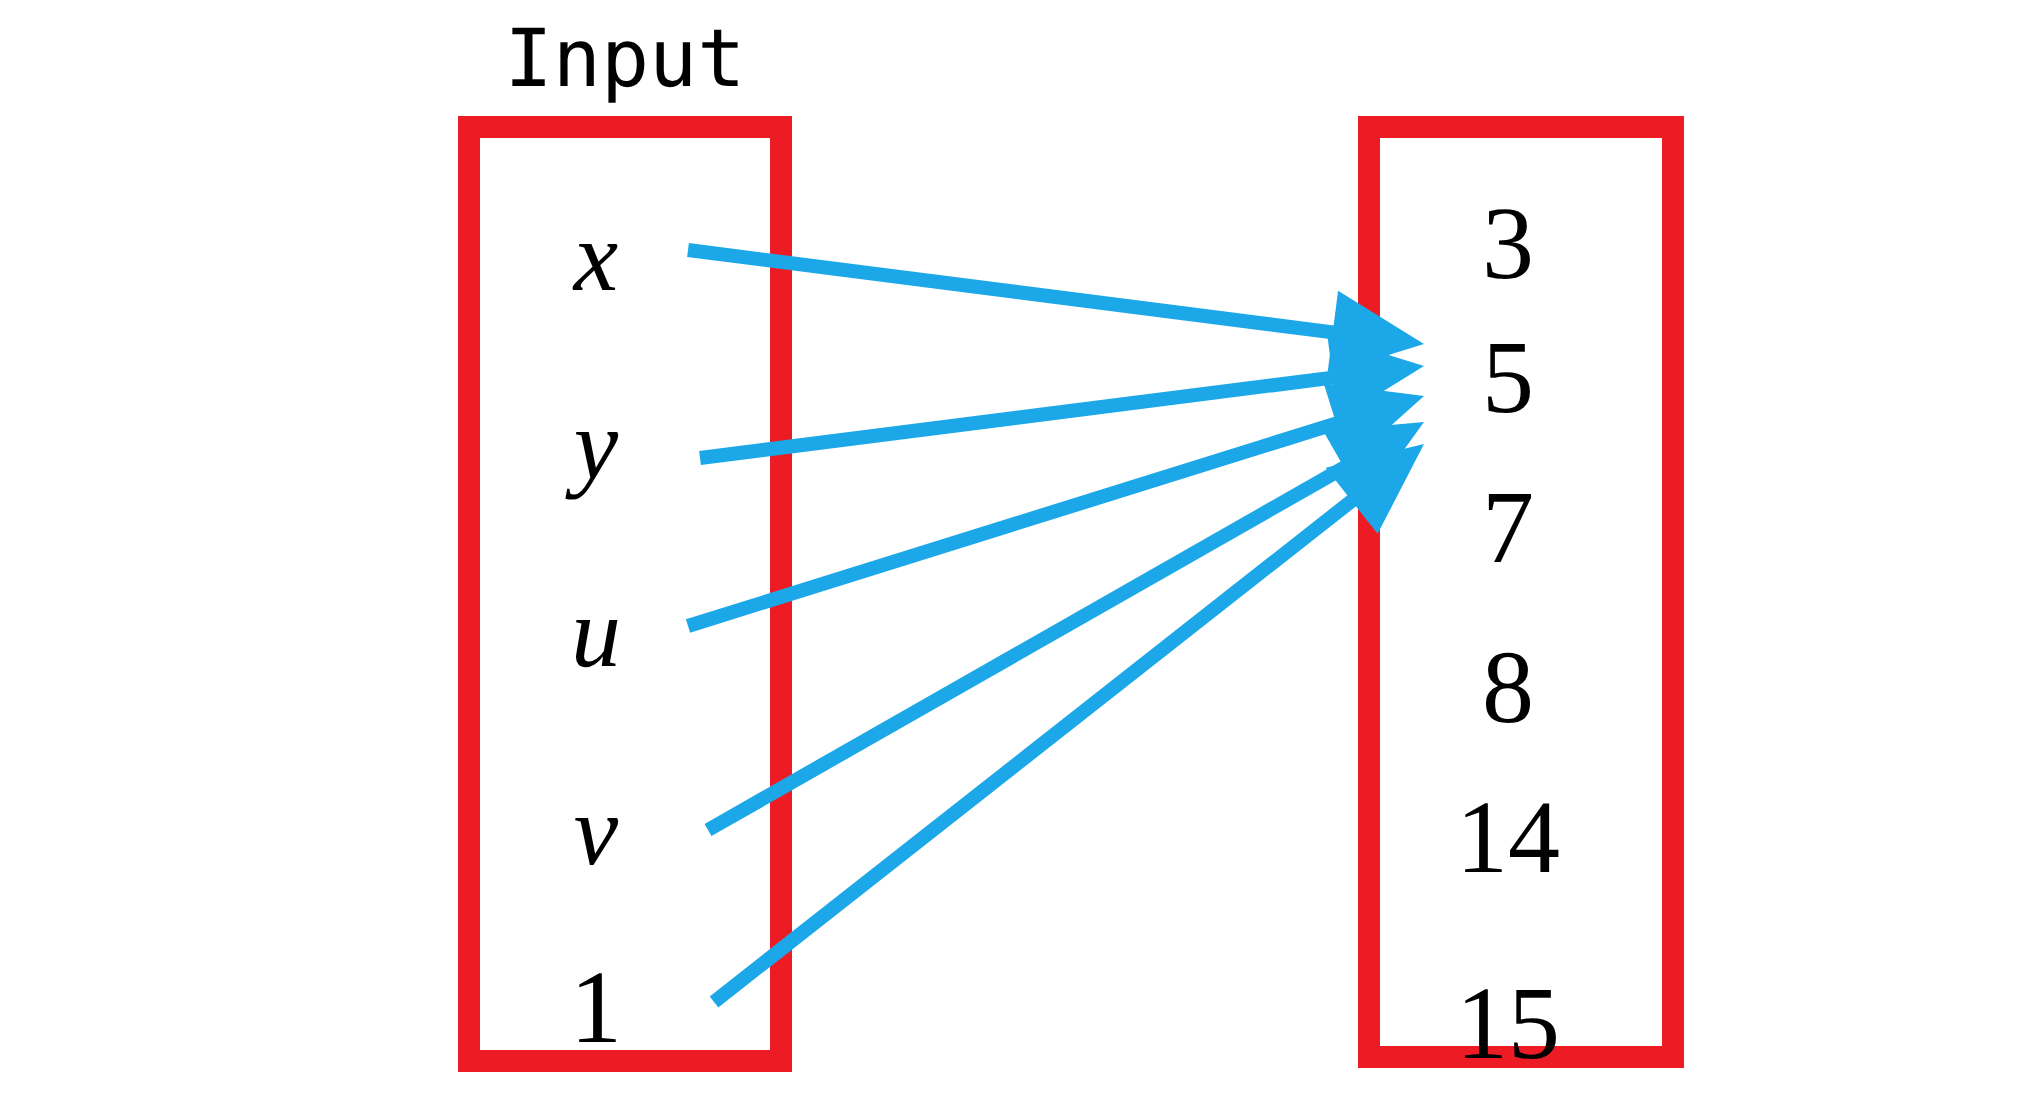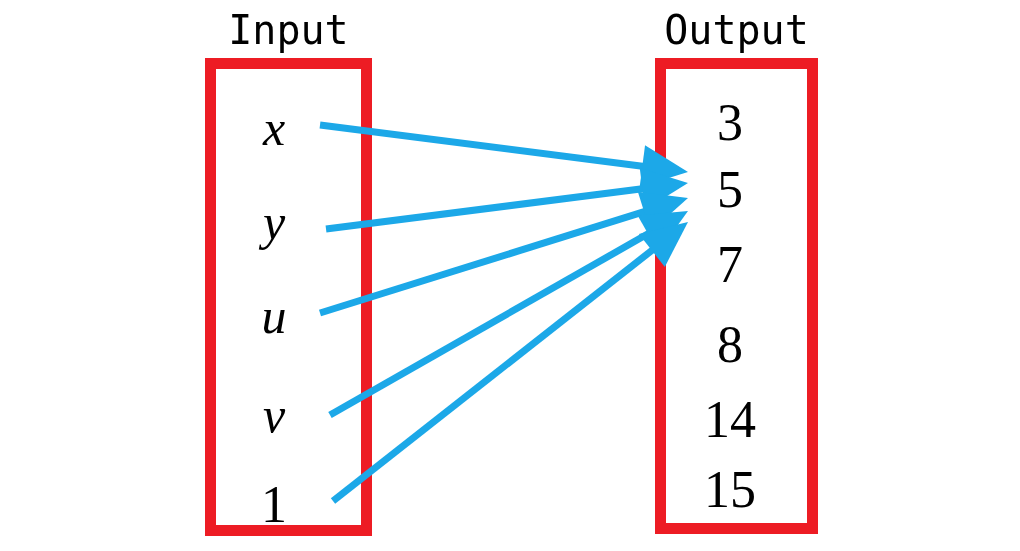--- a/index.html
+++ b/index.html
@@ -11,20 +11,21 @@
   body {
     font-family: "Liberation Sans", sans-serif;
   }
 
   #stage {
     position: relative;
     width: 884px;
     height: 551px;
     background: #ffffff;
     overflow: hidden;
+    margin-left: 24px;
   }
 
   
   .col-title {
     position: absolute;
     font-family: "DejaVu Sans Mono", monospace;
     font-size: 40px;
     font-weight: 400;
     color: #000000;
     letter-spacing: 0px;
@@ -94,40 +95,39 @@
     pointer-events: none;
   }
 </style>
 </head>
 <body>
 
 <div id="stage">
 
   <div class="col-title" id="input-title">Input</div>
 
-  <div class="col-title" id="output-title">Output</div>
 
   <div class="set-box" id="input-box"></div>
 
   <div class="set-box" id="output-box"></div>
 
   <div id="input-elements">
       <div class="elem var in-elem" style="left: 274px; top: 128px;">x</div>
       <div class="elem var in-elem" style="left: 274px; top: 222px;">y</div>
       <div class="elem var in-elem" style="left: 274px; top: 316px;">u</div>
       <div class="elem var in-elem" style="left: 274px; top: 415px;">v</div>
       <div class="elem num in-elem" style="left: 274px; top: 505px;">1</div>
     </div>
   <div id="output-elements">
       <div class="elem num out-elem" style="left: 730px; top: 123px;">3</div>
       <div class="elem num out-elem" style="left: 730px; top: 190px;">5</div>
       <div class="elem num out-elem" style="left: 730px; top: 265px;">7</div>
       <div class="elem num out-elem" style="left: 730px; top: 345px;">8</div>
       <div class="elem num out-elem" style="left: 730px; top: 420px;">14</div>
-      <div class="elem num out-elem" style="left: 730px; top: 490px;">15</div>
+      <div class="elem num out-elem" style="left: 730px; top: 513px;">15</div>
     </div>
 
   <svg id="arrows" viewBox="0 0 1020 551" xmlns="http://www.w3.org/2000/svg">
       <g>
         <line x1="320" y1="125" x2="648.3222970399949" y2="166.93246728499935" stroke="#1CA8E8" stroke-width="7" stroke-linecap="butt"></line>
         <polygon points="688,172 639.7101869206188,187.0031314317519 645.0310962713695,145.34154332374658" fill="#1CA8E8"></polygon>
       </g>
       <g>
         <line x1="326" y1="229" x2="648.3190858543851" y2="188.04232610690136" stroke="#1CA8E8" stroke-width="7" stroke-linecap="butt"></line>
         <polygon points="688,183 645.014169938666,209.63115494938438 639.7197275264197,167.96619509648872" fill="#1CA8E8"></polygon>

